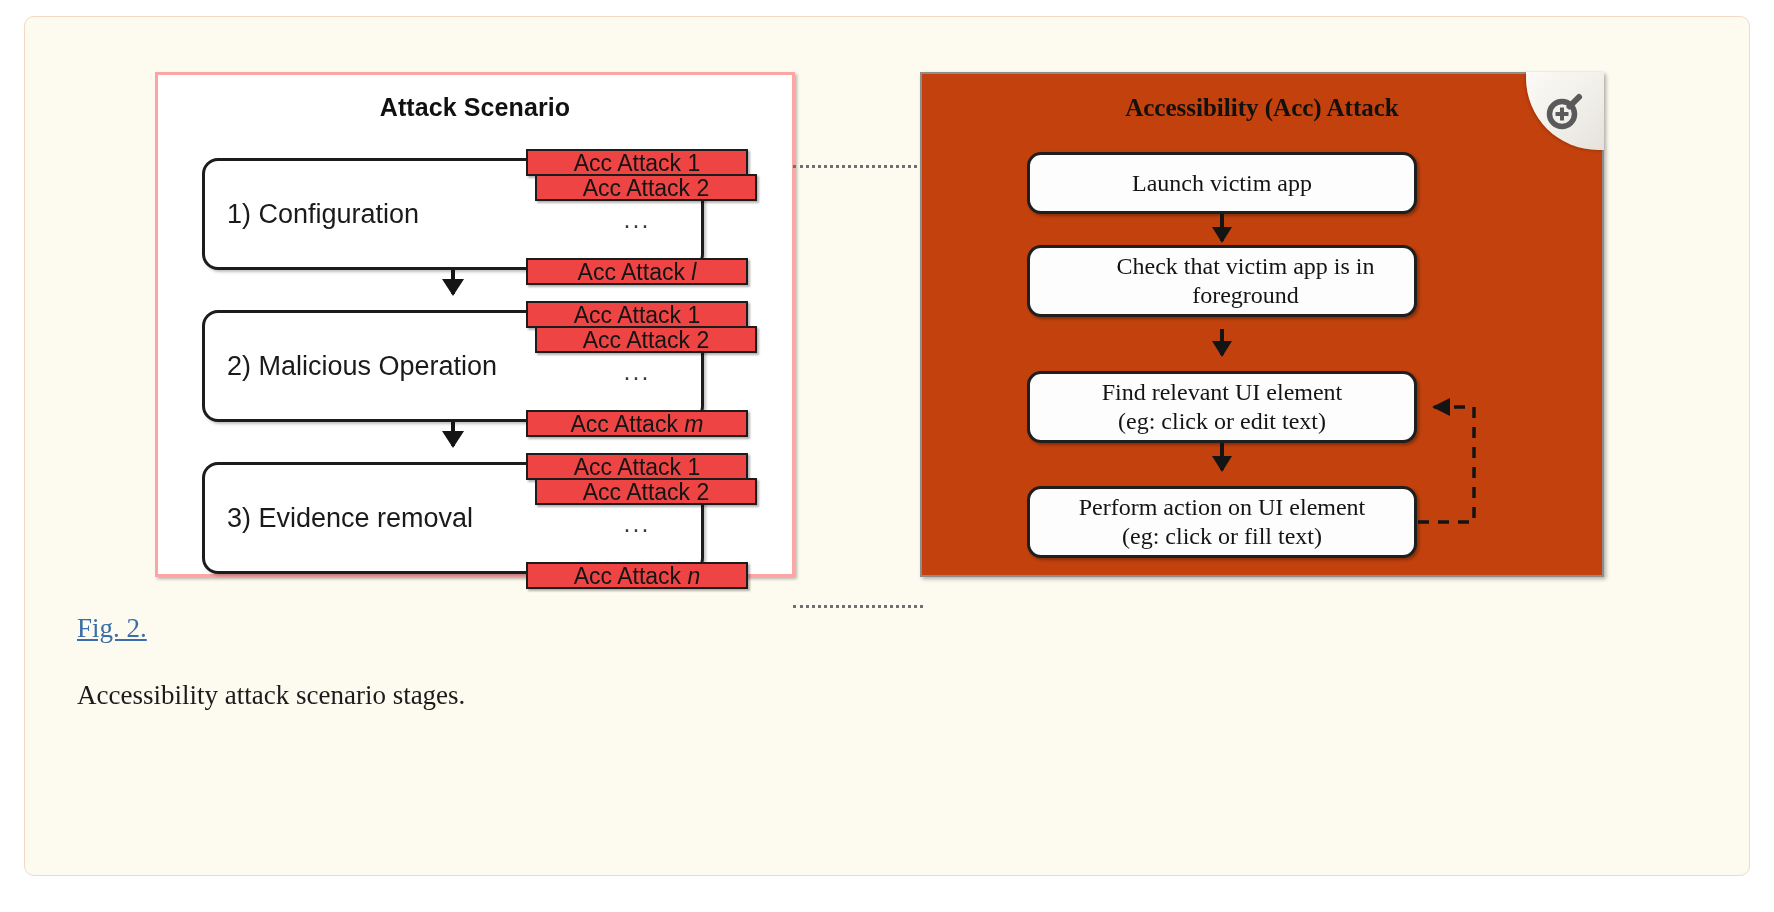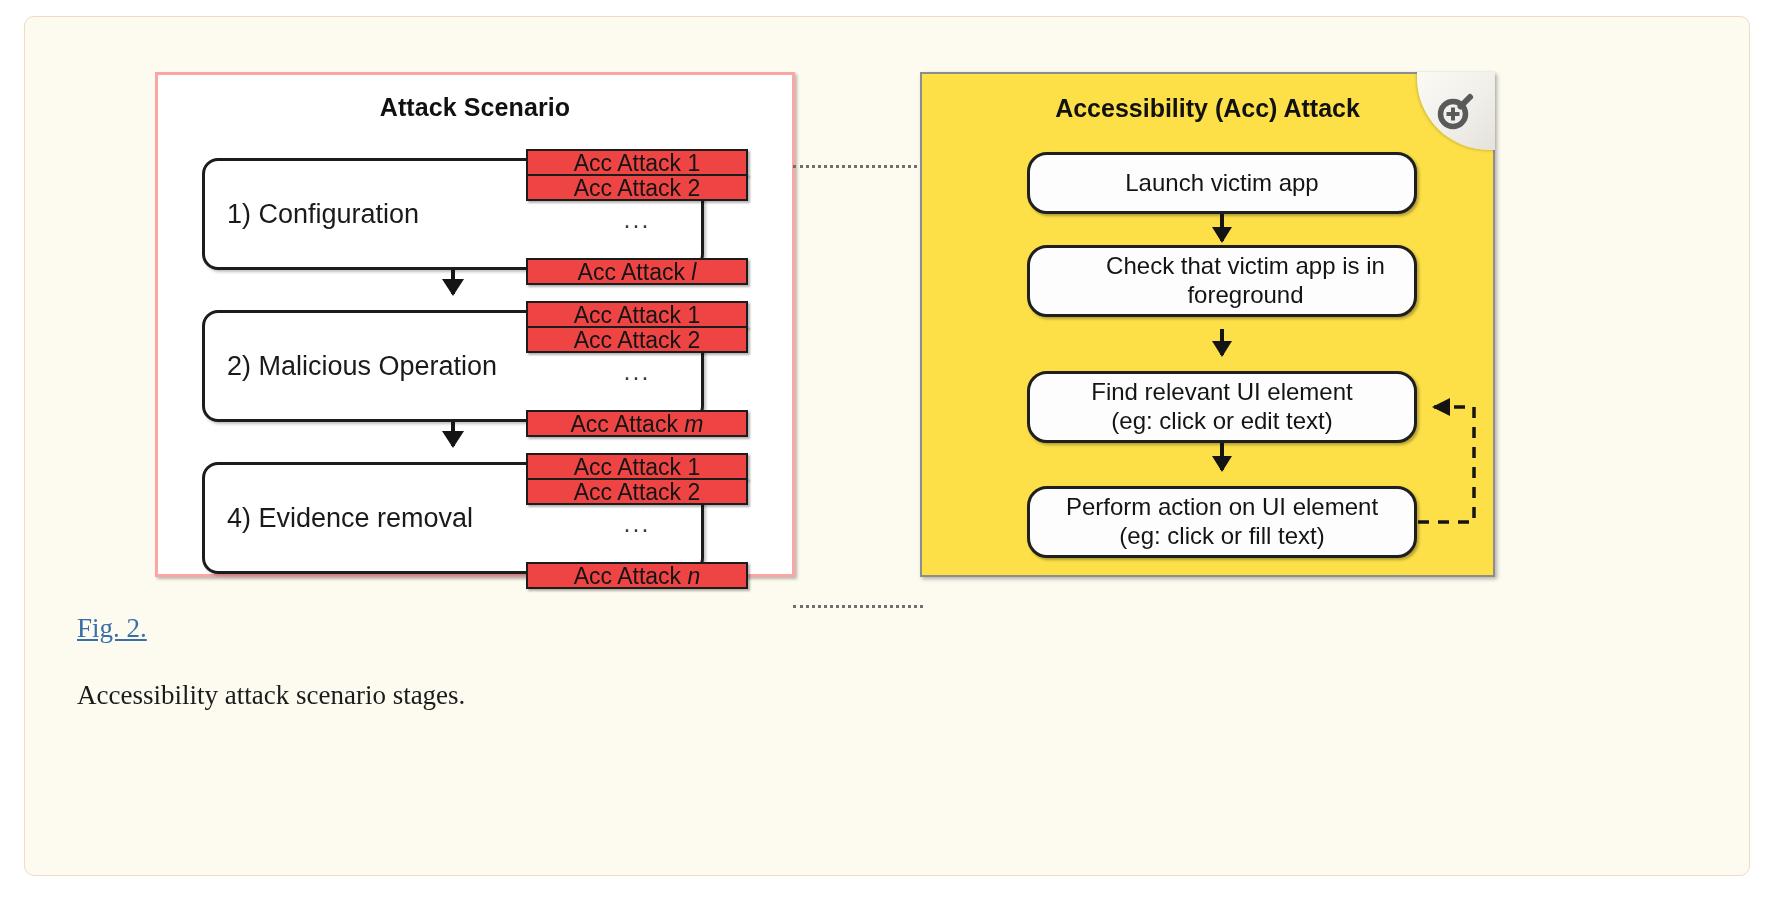--- a/index.html
+++ b/index.html
@@ -103,21 +103,21 @@
     background: #ef4444;
     border: 2px solid #1c1c1c;
     box-sizing: border-box;
     text-align: center;
     font-size: 23px;
     color: #141414;
     box-shadow: 2px 2px 2px rgba(0,0,0,0.3);
     white-space: nowrap;
   }
   .chip-0 { top: 0px; }
-  .chip-1 { top: 25px; }
+  .chip-1 { top: 25px; margin-left: 9px; }
   .chip-last { top: 109px; }
   .chip em {
     font-style: italic;
   }
   .chip-ellipsis {
     position: absolute;
     left: 0;
     top: 58px;
     width: 222px;
     text-align: center;
@@ -147,44 +147,45 @@
     border-top: 17px solid #141414;
   }
   .v-arrow-1 { top: 195px; height: 24px; }
   .v-arrow-2 { top: 347px; height: 24px; }
 
   
   .acc-panel {
     position: absolute;
     left: 895px;
     top: 55px;
-    width: 575px;
+    width: 684px;
     height: 505px;
-    background: #fde047;
+    background: #c2410c;
     border: 2px solid #8d8d8d;
     box-sizing: border-box;
     box-shadow: 2px 2px 4px rgba(0,0,0,0.3);
+    font-family: Liberation Serif, serif;
   }
   .acc-title {
     position: absolute;
     left: 0;
     top: 20px;
     width: 100%;
     text-align: center;
     font-size: 25px;
     font-weight: bold;
     color: #111111;
   }
   .flow-box {
     position: absolute;
     left: 105px;
     width: 390px;
     background: #fdfdfd;
     border: 3px solid #1f1f1f;
-    border-radius: 20px;
+    border-radius: 14px;
     box-sizing: border-box;
     display: flex;
     align-items: center;
     justify-content: center;
     text-align: center;
     font-size: 24px;
     line-height: 1.2;
     color: #141414;
     box-shadow: 2px 2px 3px rgba(0,0,0,0.3);
   }
@@ -300,21 +301,21 @@
           <div class="chip chip-0">Acc Attack 1</div>
           <div class="chip chip-1">Acc Attack 2</div>
           <div class="chip-ellipsis">...</div>
           <div class="chip chip-last"><span>Acc Attack </span><em>m</em></div>
         </div>
       </div>
 
       <div class="v-arrow v-arrow-2"></div>
 
       <div class="stage stage-3">
-        <div class="stage-label">4) Evidence removal</div>
+        <div class="stage-label">3) Evidence removal</div>
         <div class="chip-stack">
           <div class="chip chip-0">Acc Attack 1</div>
           <div class="chip chip-1">Acc Attack 2</div>
           <div class="chip-ellipsis">...</div>
           <div class="chip chip-last"><span>Acc Attack </span><em>n</em></div>
         </div>
       </div>
     </div>
 
     <div class="connector connector-top"></div>

